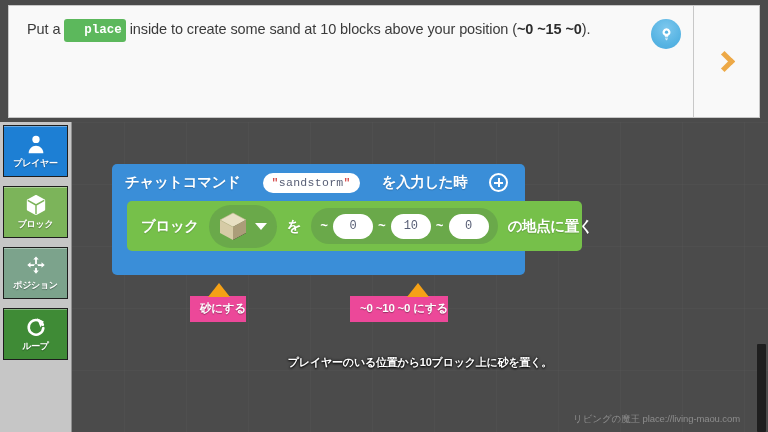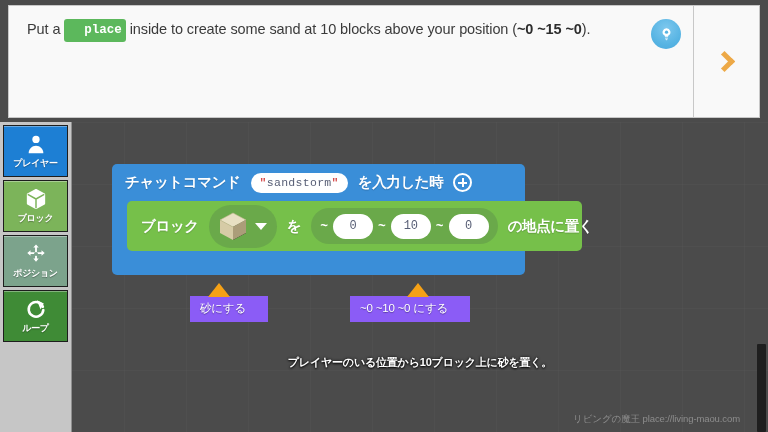--- a/index.html
+++ b/index.html
@@ -105,21 +105,21 @@
     left: 0; top: 0;
     width: 72px; height: 310px;
     background: #c6c6c6;
     border-right: 1px solid #8f8f8f;
     padding: 3px 3px 0 3px;
     z-index: 5;
   }
   .tb-item {
     position: relative;
     height: 52px;
-    margin-bottom: 3px;
+    margin-bottom: 9px;
     border: 1px solid #1d1d1d;
     display: flex;
     flex-direction: column;
     align-items: center;
     justify-content: center;
     gap: 2px;
     cursor: pointer;
     box-shadow: inset 0 1px 0 rgba(255,255,255,.35);
   }
   .tb-icon { width: 22px; height: 22px; display: block; }
@@ -139,21 +139,21 @@
     left: 40px; top: 42px;
     width: 413px;
     background: #3a8ed8;
     border-radius: 5px;
     z-index: 2;
   }
   .event-head {
     height: 37px;
     display: flex;
     align-items: center;
-    gap: 10px;
+    gap: 22px;
     padding: 0 11px 0 13px;
   }
   .event-label {
     color: #ffffff;
     font-size: 14.5px;
     font-weight: bold;
     letter-spacing: -.4px;
     text-shadow: 0 1px 1px rgba(0,0,0,.18);
   }
   .str-field {
@@ -252,26 +252,26 @@
     font-family: "Liberation Mono", "DejaVu Sans Mono", monospace;
     font-size: 12px;
     color: #575e75;
     padding: 0 8px;
     cursor: pointer;
   }
 
   
   .callout {
     position: absolute;
-    background: #8b5cf6;
+    background: #ec4899;
     color: #ffffff;
     font-size: 11.5px;
-    font-weight: normal;
+    font-weight: bold;
     letter-spacing: -.2px;
-    padding: 5px 22px 6px 10px;
+    padding: 5px 0 6px 10px;
     white-space: nowrap;
     text-shadow: 0 1px 1px rgba(0,0,0,.35);
     z-index: 8;
   }
   .callout::before {
     content: "";
     position: absolute;
     top: -13px;
     width: 0; height: 0;
     border-left: 11px solid transparent;

